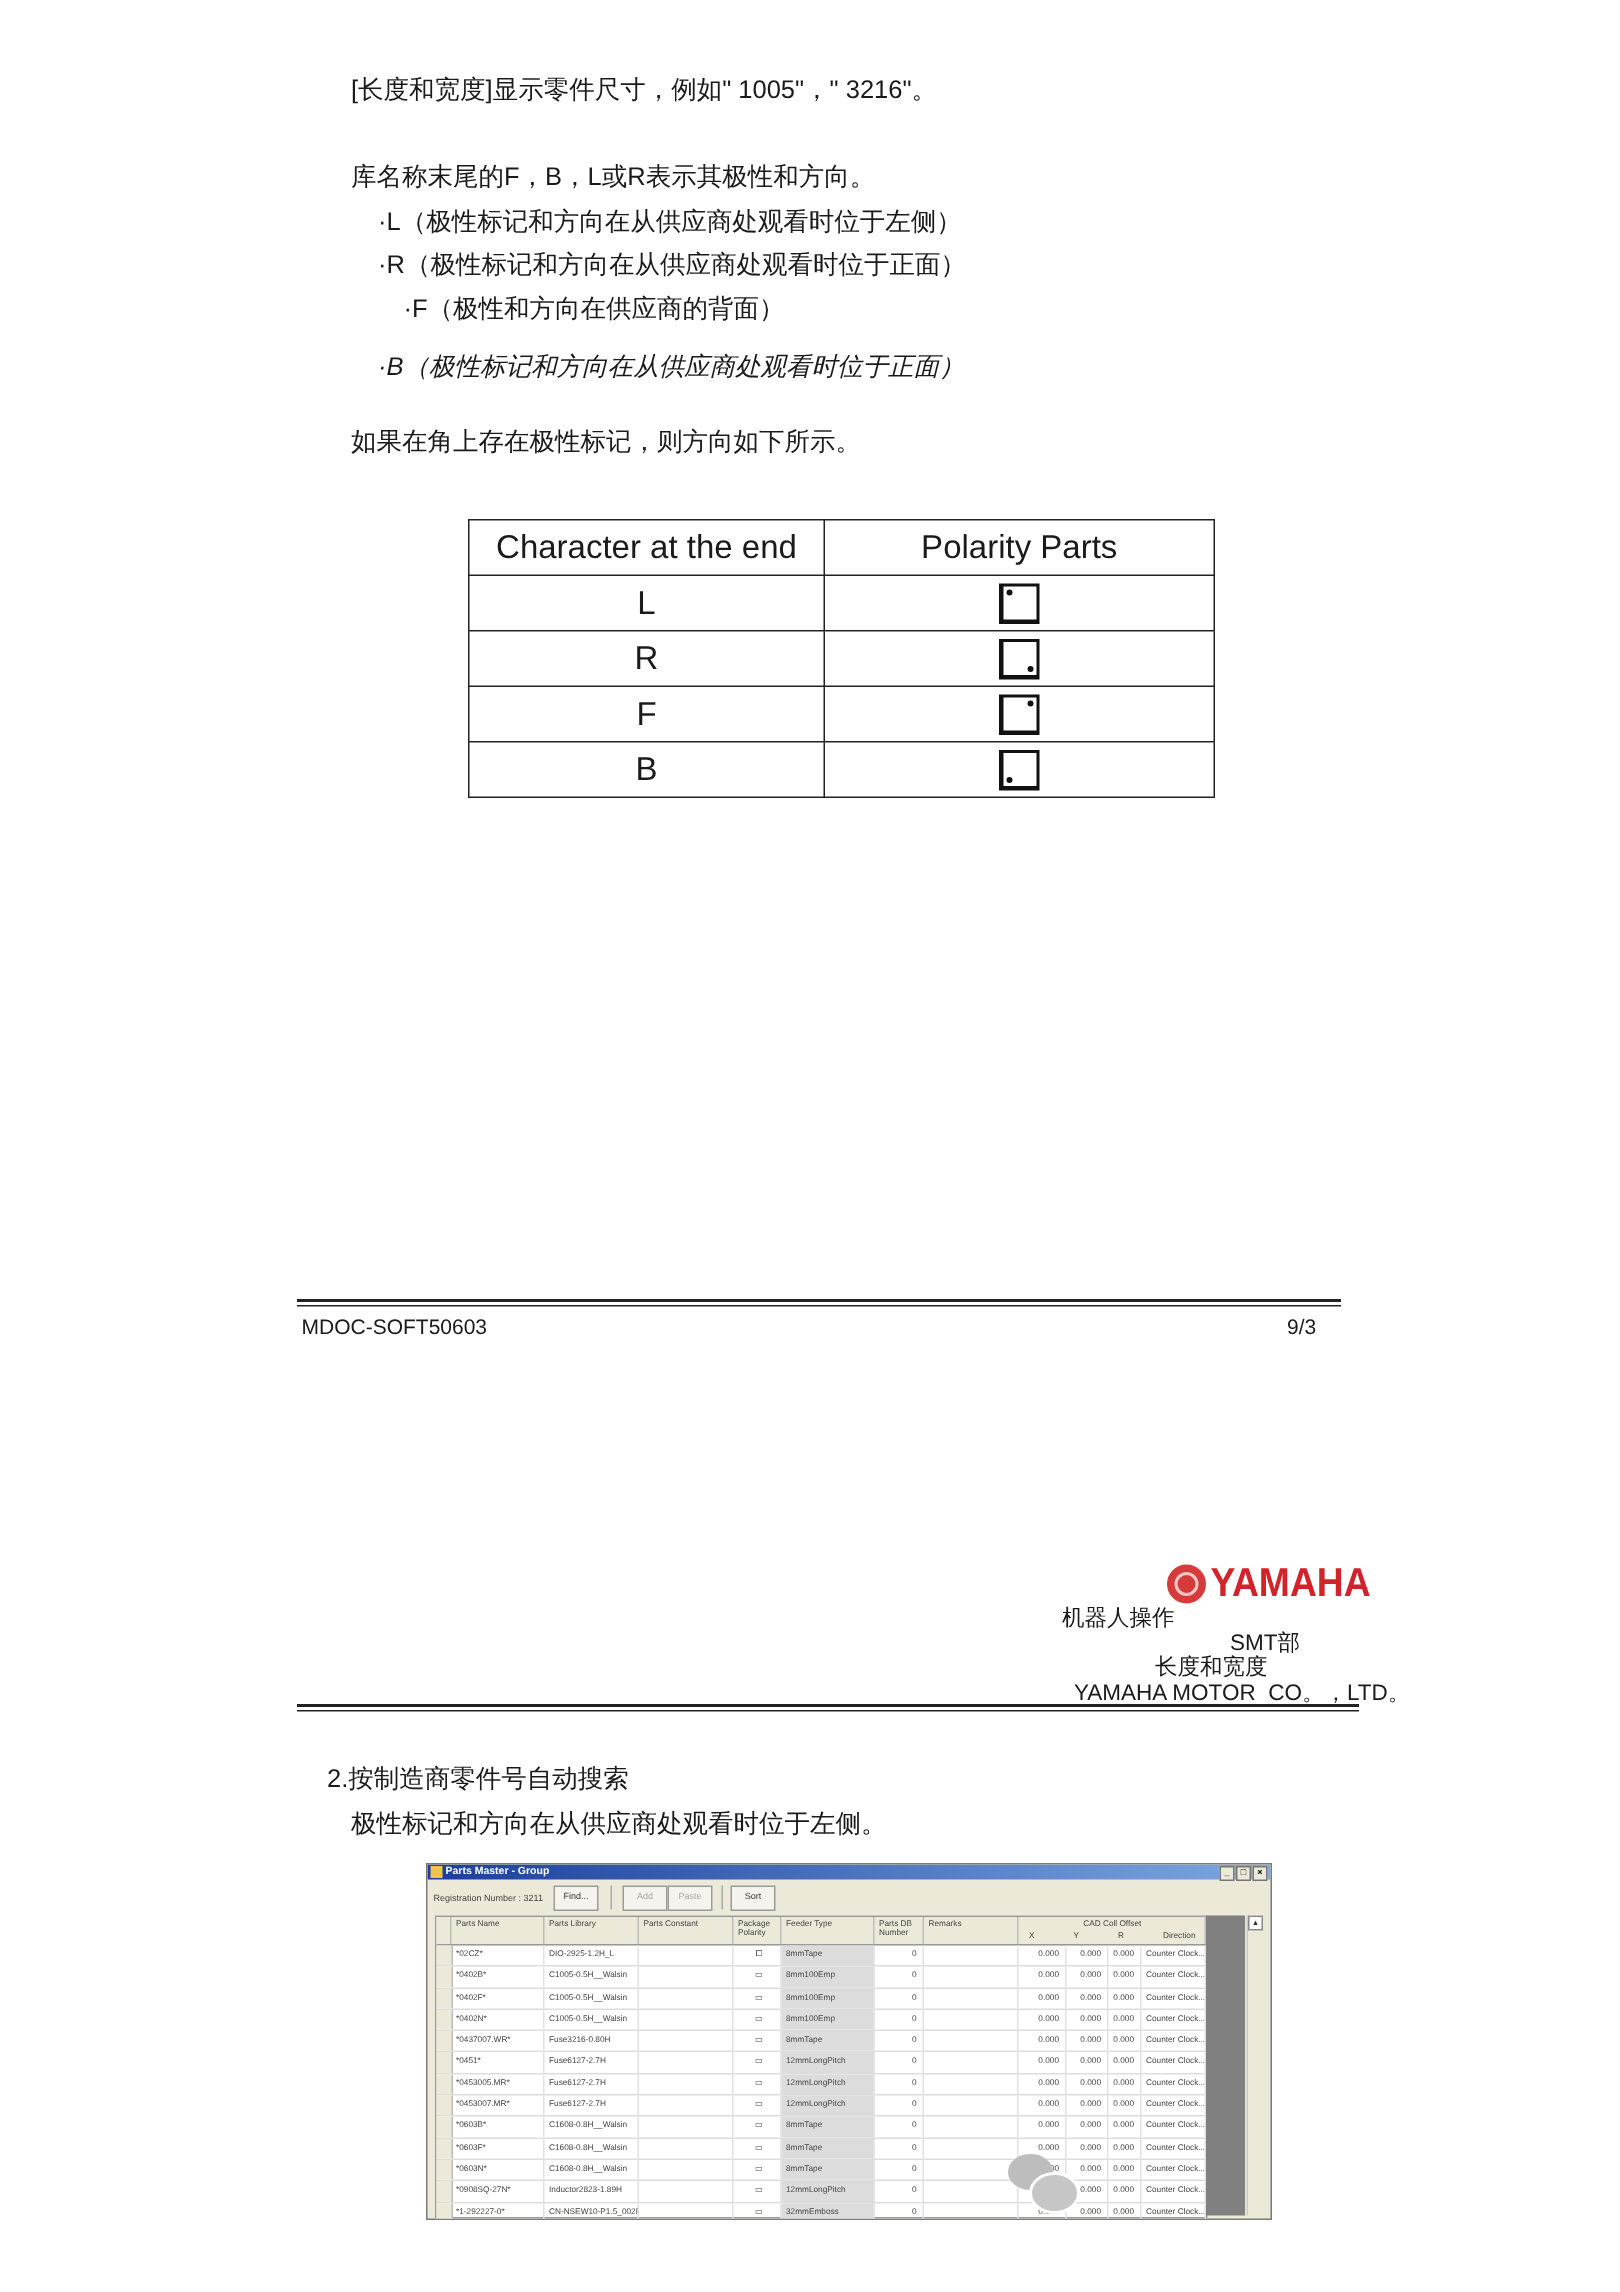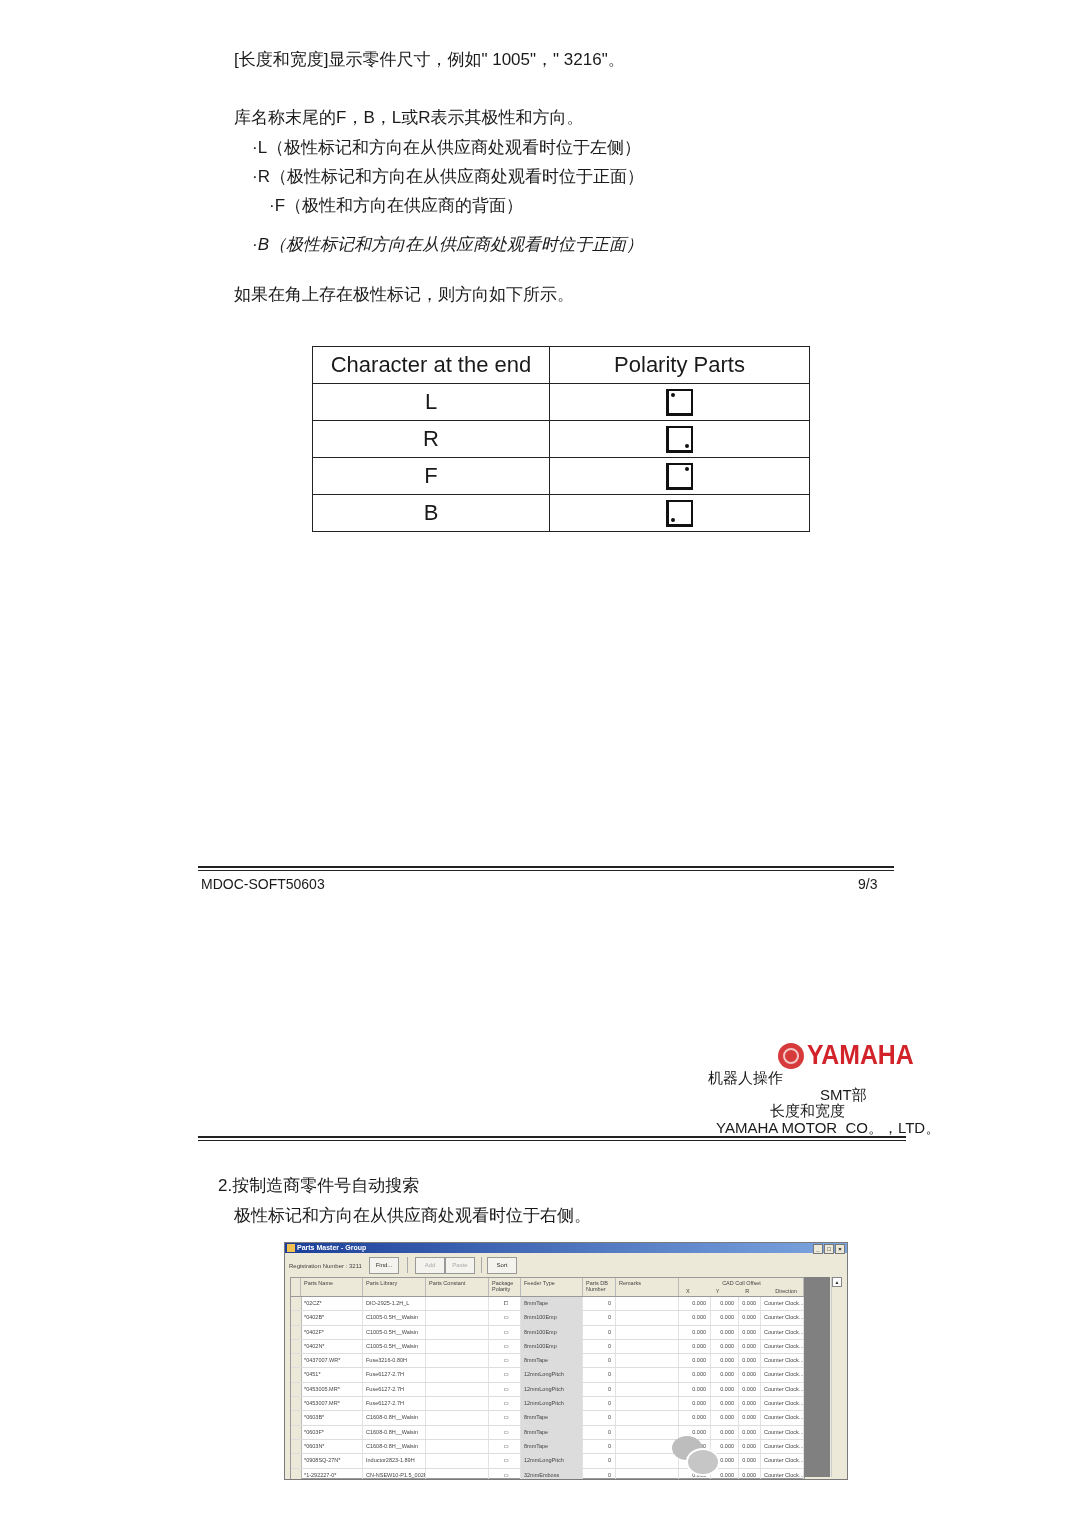--- a/index.html
+++ b/index.html
@@ -96,21 +96,21 @@
   <span class="word">YAMAHA</span>
 </div>
 <div class="abs" style="left:708px;top:1069px;font-size:15px;">机器人操作</div>
 <div class="abs" style="left:820px;top:1086px;font-size:15px;">SMT部</div>
 <div class="abs" style="left:770px;top:1102px;font-size:15px;">长度和宽度</div>
 <div class="abs" style="left:716px;top:1119px;font-size:15px;white-space:pre;">YAMAHA MOTOR  CO。，LTD。</div>
 <div class="rule1" style="left:198px;top:1136px;width:708px;border-top-width:2px;"></div>
 <div class="rule1" style="left:198px;top:1140px;width:708px;"></div>
 
 <div class="abs txt" style="left:218px;top:1174px;">2.按制造商零件号自动搜索</div>
-<div class="abs txt" style="left:234px;top:1204px;">极性标记和方向在从供应商处观看时位于右侧。</div>
+<div class="abs txt" style="left:234px;top:1204px;">极性标记和方向在从供应商处观看时位于左侧。</div>
 
 <div class="win">
   <div class="titlebar">
     <span class="ticon"></span>
     <span>Parts Master - Group</span>
     <div class="tb-btns">
       <span>_</span>
       <span>□</span>
       <span>×</span>
     </div>

